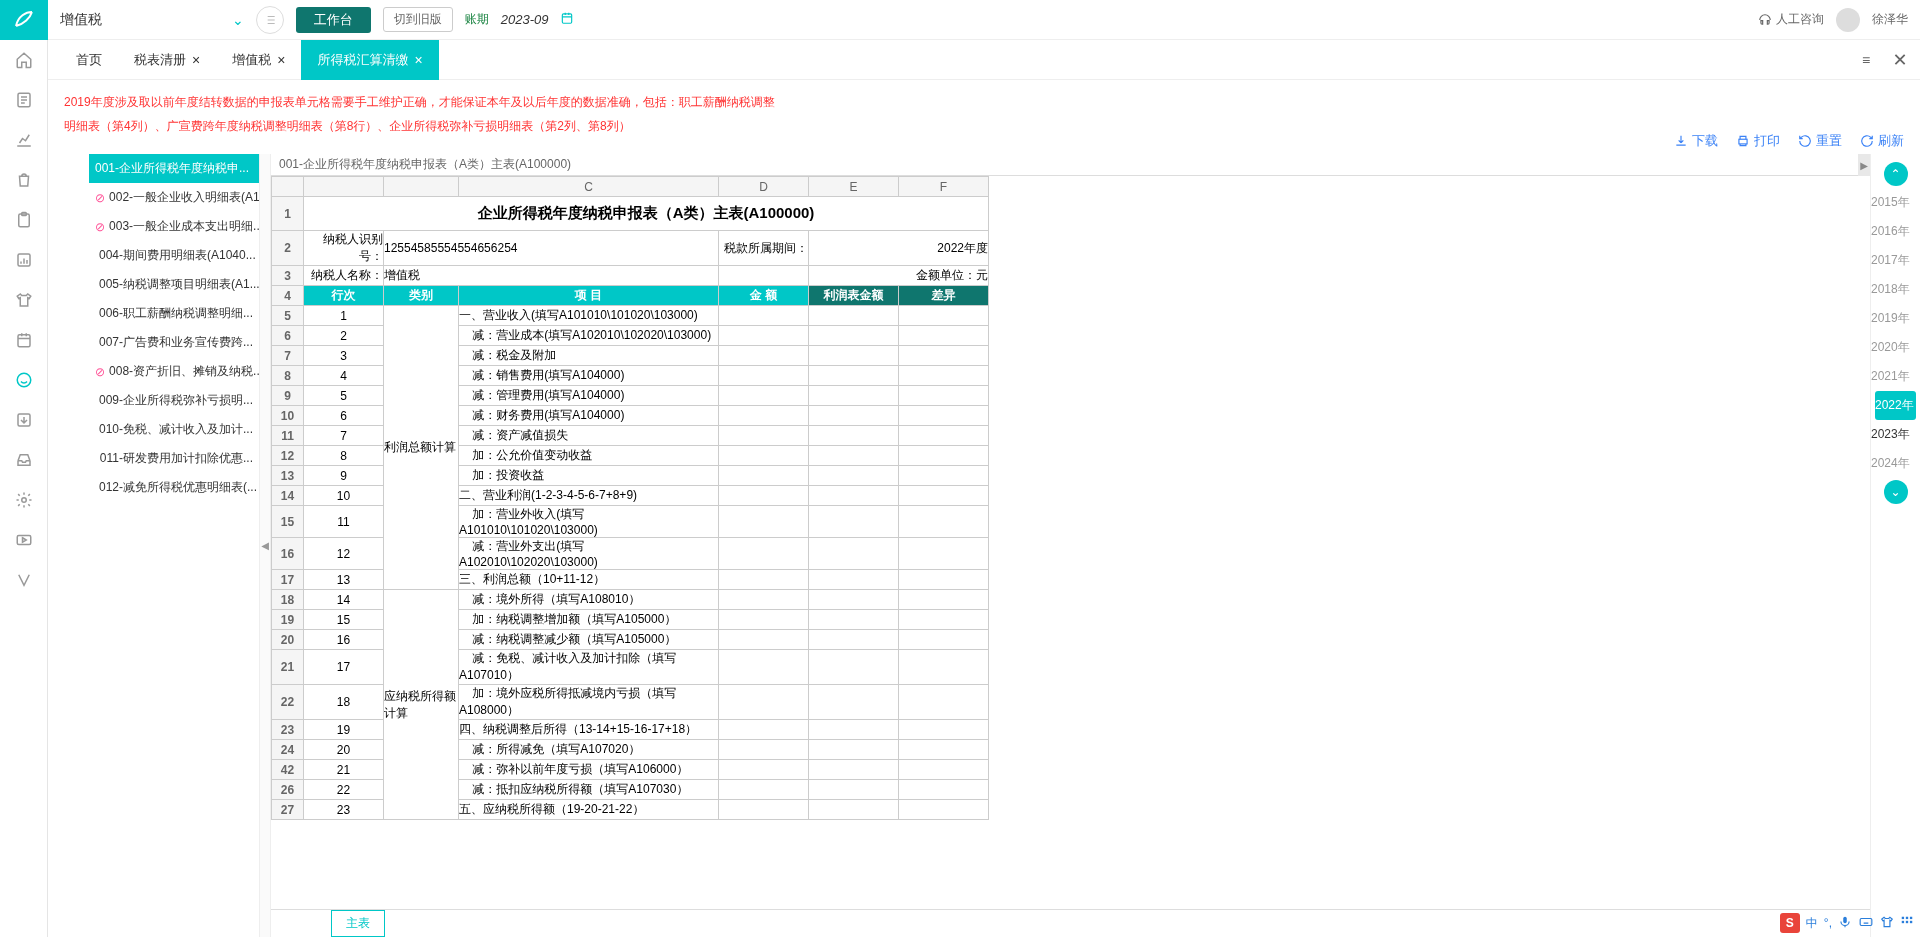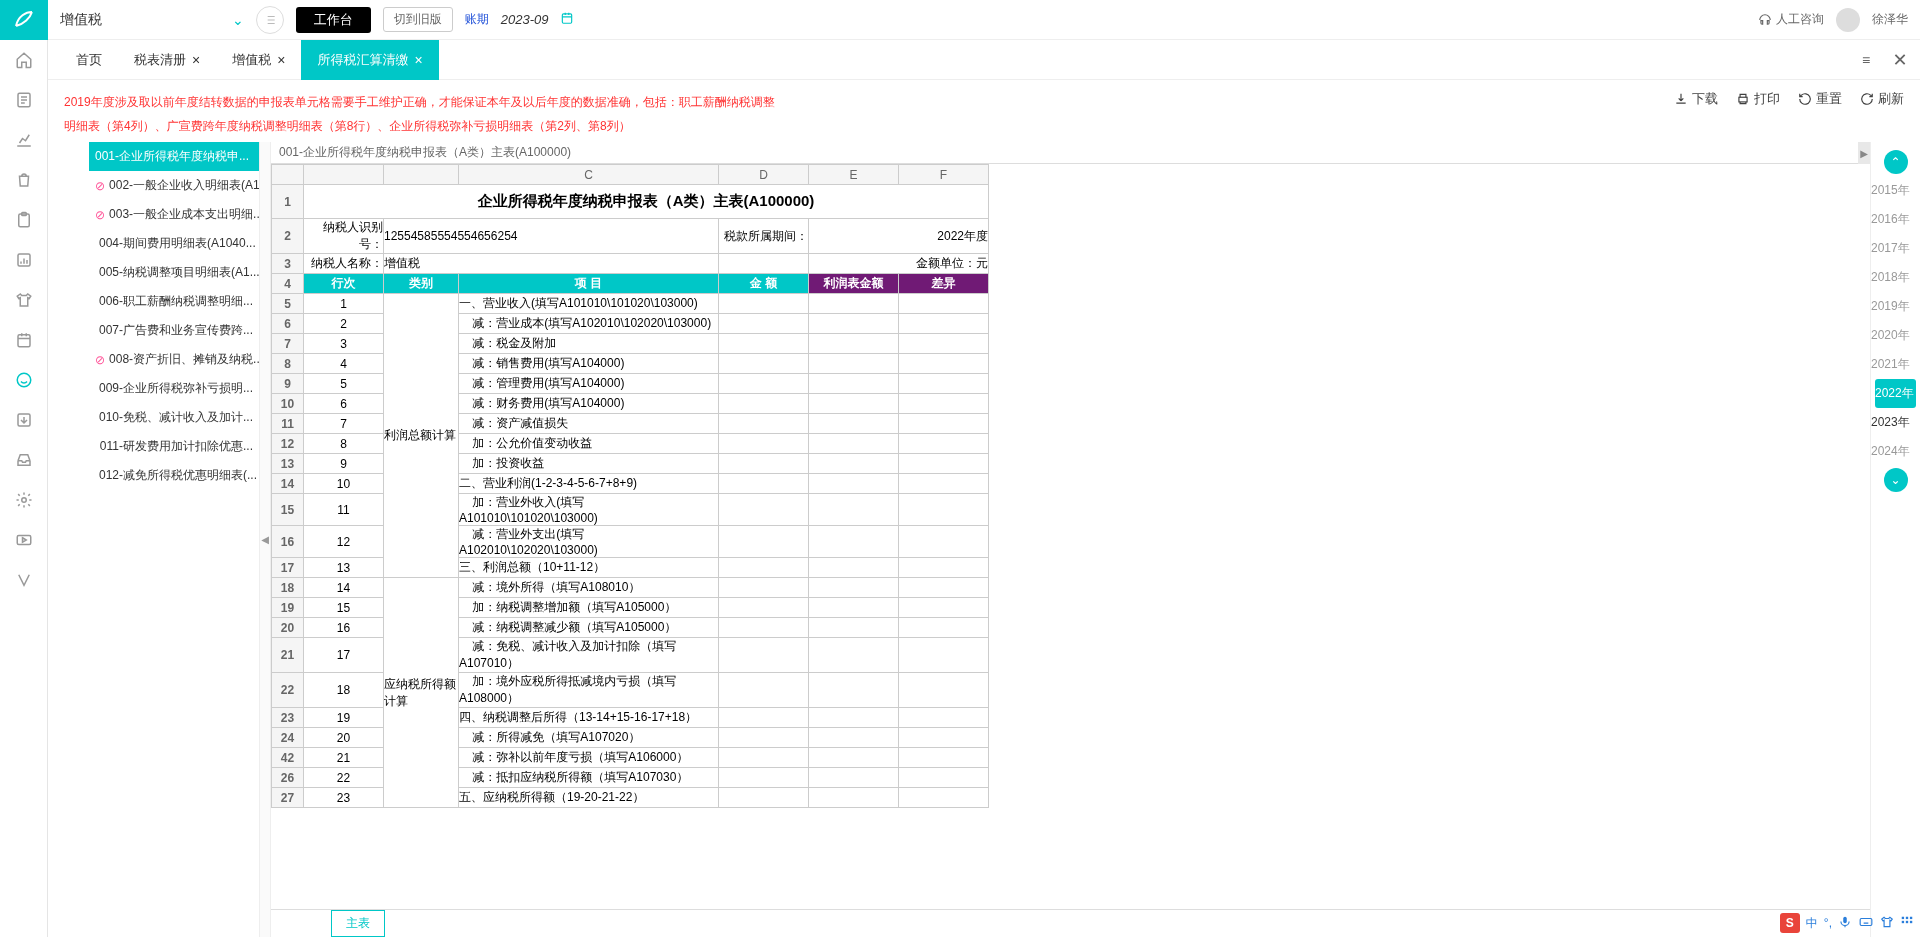--- a/index.html
+++ b/index.html
@@ -12,44 +12,44 @@
 .logo-box svg{width:24px;height:24px;}
 .nav-icon{width:48px;height:40px;display:flex;align-items:center;justify-content:center;color:#999;cursor:pointer;}
 .nav-icon.active{color:#00c7c7;}
 
 
 .main{flex:1;display:flex;flex-direction:column;background:#fff;}
 .header{height:40px;display:flex;align-items:center;padding:0 12px;border-bottom:1px solid #eee;gap:12px;}
 .company-select{font-size:14px;color:#333;display:flex;align-items:center;gap:130px;cursor:pointer;}
 .company-select .chev{color:#00c7c7;}
 .icon-btn{width:28px;height:28px;border-radius:50%;border:1px solid #ddd;display:flex;align-items:center;justify-content:center;color:#bbb;cursor:pointer;}
-.workbench-btn{background:#000000;color:#fff;padding:4px 18px;border-radius:3px;font-size:13px;cursor:pointer;}
+.workbench-btn{background:#0f766e;color:#fff;padding:4px 18px;border-radius:3px;font-size:13px;cursor:pointer;}
 .old-ver-btn{border:1px solid #ccc;padding:3px 10px;border-radius:3px;font-size:12px;color:#666;cursor:pointer;}
-.period-label{font-size:12px;color:#1d4ed8;}
+.period-label{font-size:12px;color:#15803d;}
 .period-val{font-size:13px;color:#333;font-style:italic;}
 .period-cal{color:#00c7c7;cursor:pointer;}
 .header-right{margin-left:auto;display:flex;align-items:center;gap:12px;}
 .consult{display:flex;align-items:center;gap:4px;font-size:12px;color:#666;cursor:pointer;}
 .avatar{width:24px;height:24px;border-radius:50%;background:#ddd;}
 .username{font-size:12px;color:#666;}
 
 
 .tabs{height:40px;display:flex;align-items:center;border-bottom:1px solid #eee;padding:0 12px;position:relative;}
 .tab{padding:0 16px;height:40px;display:flex;align-items:center;font-size:13px;color:#333;cursor:pointer;gap:6px;}
 .tab.active{background:#00c7c7;color:#fff;}
 .tab .close{font-size:14px;}
 .tab-close-all{position:absolute;right:6px;top:50%;transform:translateY(-50%);width:28px;height:28px;display:flex;align-items:center;justify-content:center;cursor:pointer;color:#666;font-size:18px;}
 .tab-menu{position:absolute;right:40px;top:50%;transform:translateY(-50%);width:28px;height:28px;display:flex;align-items:center;justify-content:center;cursor:pointer;color:#666;font-size:14px;}
 
 
 .content{flex:1;display:flex;flex-direction:column;overflow:hidden;}
 .notice-row{display:flex;padding:10px 16px 4px;align-items:flex-start;}
 .notice{color:#f33;font-size:12px;line-height:24px;flex:0 0 720px;}
 .toolbar{margin-left:auto;display:flex;align-items:center;gap:18px;}
-.tool-btn{display:flex;align-items:center;gap:4px;font-size:13px;color:#404040;cursor:pointer;}
+.tool-btn{display:flex;align-items:center;gap:4px;font-size:13px;color:#3b82f6;cursor:pointer;margin-top:42px;}
 
 
 .body{flex:1;display:flex;overflow:hidden;}
 .form-list{width:170px;border-right:none;overflow-y:auto;margin-left:41px;}
 .form-item{display:flex;align-items:center;padding:6px 6px;font-size:12px;color:#333;cursor:pointer;white-space:nowrap;overflow:hidden;text-overflow:ellipsis;gap:4px;}
 .form-item.active{background:#00c7c7;color:#fff;}
 .form-item .warn{color:#f59;font-size:12px;}
 
 .collapse-handle{width:12px;display:flex;align-items:center;justify-content:center;cursor:pointer;color:#999;font-size:10px;background:#fafafa;border-left:1px solid #eee;border-right:1px solid #eee;}
 
@@ -57,21 +57,21 @@
 .sheet-area{flex:1;display:flex;flex-direction:column;overflow:hidden;position:relative;}
 .sheet-tab-info{height:22px;font-size:12px;color:#666;padding:2px 8px;border-bottom:1px solid #ddd;display:flex;align-items:center;}
 .grid-wrap{flex:1;overflow:auto;}
 table.grid{border-collapse:collapse;font-size:12px;}
 table.grid th,table.grid td{border:1px solid #ccc;padding:0;}
 .colhead{background:#f5f5f5;text-align:center;font-weight:normal;color:#666;height:20px;}
 .rowhead{background:#f5f5f5;text-align:center;color:#666;width:32px;min-width:32px;height:20px;}
 .cell{padding:2px 6px;background:#fff;height:20px;}
 .title-cell{text-align:center;font-size:15px;font-weight:bold;height:34px;}
 .teal-head{background:#00c7c7;color:#fff;text-align:center;font-weight:bold;height:20px;}
-.green-head{background:#701a75;color:#fff;text-align:center;font-weight:bold;height:20px;}
+.green-head{background:#0f766e;color:#fff;text-align:center;font-weight:bold;height:20px;}
 .rownum-cell{text-align:center;}
 .sheet-bottom{height:28px;border-top:1px solid #ddd;display:flex;align-items:center;}
 .sheet-tab{padding:4px 14px;background:#fff;border:1px solid #00c7c7;color:#00c7c7;font-size:12px;margin-left:60px;cursor:pointer;}
 .right-nav-arrow{position:absolute;top:0;right:0;width:12px;height:22px;background:#e8e8e8;display:flex;align-items:center;justify-content:center;font-size:10px;color:#888;cursor:pointer;}
 
 
 .year-bar{width:50px;background:#fff;border-left:1px solid #eee;display:flex;flex-direction:column;align-items:center;padding-top:6px;}
 .year-up,.year-down{width:24px;height:24px;border-radius:50%;background:#00c7c7;color:#fff;display:flex;align-items:center;justify-content:center;font-size:12px;cursor:pointer;margin:2px 0;}
 .year-item{font-size:12px;color:#999;padding:6px 0;cursor:pointer;width:100%;text-align:left;}
 .year-item.dark{color:#333;}

